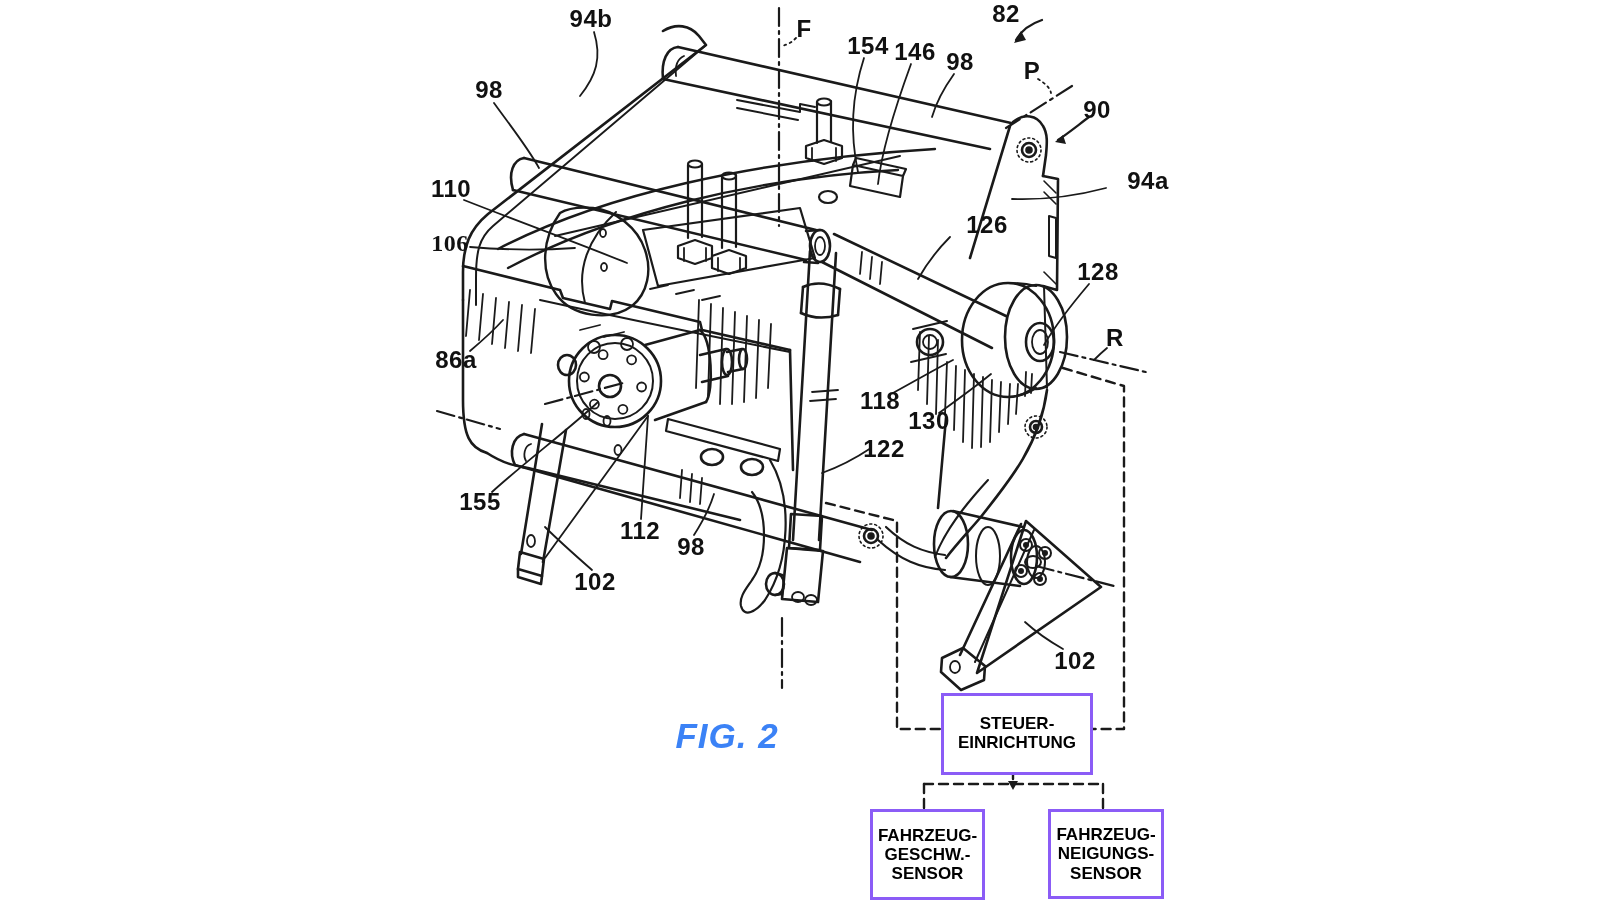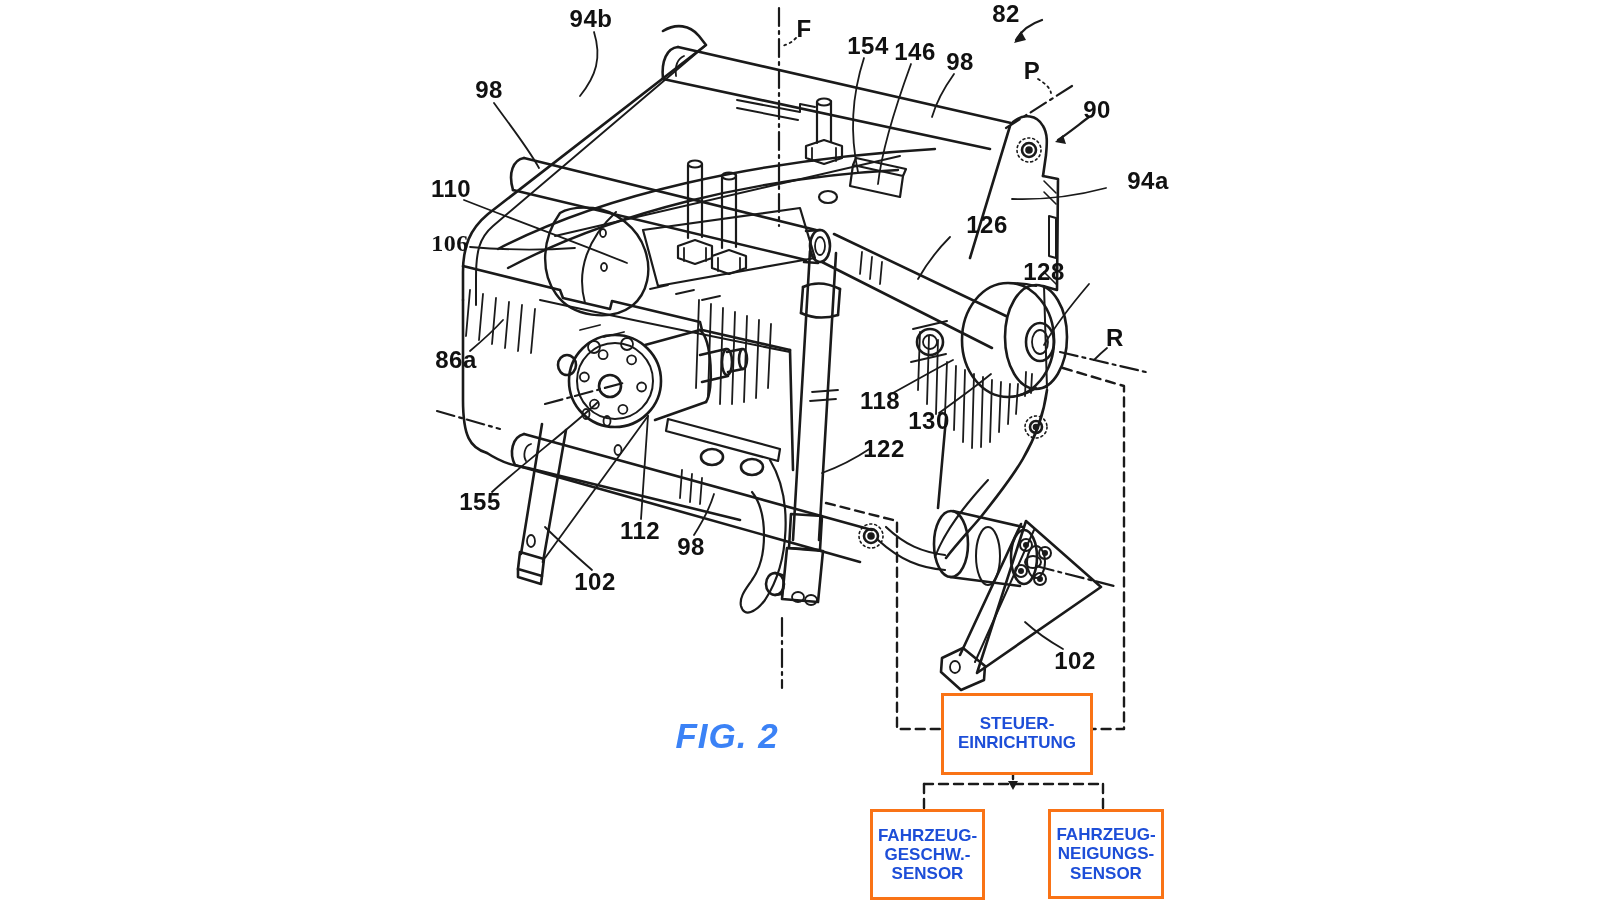--- a/index.html
+++ b/index.html
@@ -2,23 +2,23 @@
 <html><head>
 <meta charset="utf-8">
 <style>
   html,body{margin:0;padding:0;background:#fff;}
   #stage{position:relative;width:1600px;height:900px;background:#fff;overflow:hidden;
          font-family:"Liberation Sans",sans-serif;}
   #art{position:absolute;left:0;top:0;width:1600px;height:900px;}
   #label-layer{position:absolute;left:0;top:0;width:1600px;height:720px;pointer-events:none;}
   .part-label{position:absolute;transform:translate(-50%,-50%);font-weight:bold;
               font-size:24px;color:#111;white-space:nowrap;letter-spacing:0.5px;}
-  .flow-box{position:absolute;border:3px solid #f97316;background:#fff;display:flex;
+  .flow-box{position:absolute;border:3px solid #8b5cf6;background:#fff;display:flex;
             align-items:center;justify-content:center;text-align:center;
-            font-weight:bold;color:#1d4ed8;white-space:pre-line;}
+            font-weight:bold;color:#000000;white-space:pre-line;}
   #controller-box{left:941px;top:693px;width:146px;height:76px;font-size:17px;line-height:1.1;}
   #speed-sensor-box{left:870px;top:809px;width:109px;height:85px;font-size:17px;line-height:1.12;}
   #tilt-sensor-box{left:1048px;top:809px;width:110px;height:84px;font-size:17px;line-height:1.12;}
   #figure-caption{position:absolute;left:727px;top:736px;transform:translate(-50%,-50%);
                   font-weight:bold;font-style:italic;font-size:35px;color:#3b82f6;letter-spacing:1px;}
 </style>
 </head>
 <body>
 
 <div id="stage">
@@ -373,21 +373,21 @@
       <div class="part-label" style="left: 595px; top: 582px;">102</div>
       <div class="part-label" style="left: 804px; top: 29px;">F</div>
       <div class="part-label" style="left: 868px; top: 46px;">154</div>
       <div class="part-label" style="left: 915px; top: 52px;">146</div>
       <div class="part-label" style="left: 960px; top: 62px;">98</div>
       <div class="part-label" style="left: 1032px; top: 71px;">P</div>
       <div class="part-label" style="left: 1006px; top: 14px;">82</div>
       <div class="part-label" style="left: 1097px; top: 110px;">90</div>
       <div class="part-label" style="left: 1122px; top: 181px; margin-left: 26px;">94a</div>
       <div class="part-label" style="left: 987px; top: 225px;">126</div>
-      <div class="part-label" style="left: 1044px; top: 272px;">128</div>
+      <div class="part-label" style="left: 1098px; top: 272px;">128</div>
       <div class="part-label" style="left: 1115px; top: 338px;">R</div>
       <div class="part-label" style="left: 880px; top: 401px;">118</div>
       <div class="part-label" style="left: 929px; top: 421px;">130</div>
       <div class="part-label" style="left: 884px; top: 449px; text-align: right;">122</div>
       <div class="part-label" style="left: 1075px; top: 661px;">102</div>
     </div>
 
 <div id="figure-caption">FIG. 2</div>
 
 <div id="controller-box" class="flow-box">STEUER-

